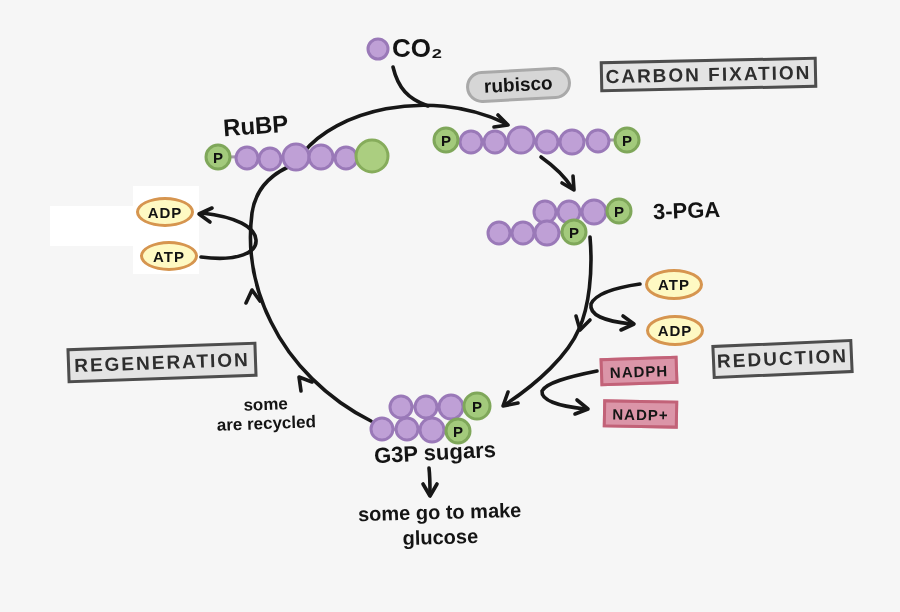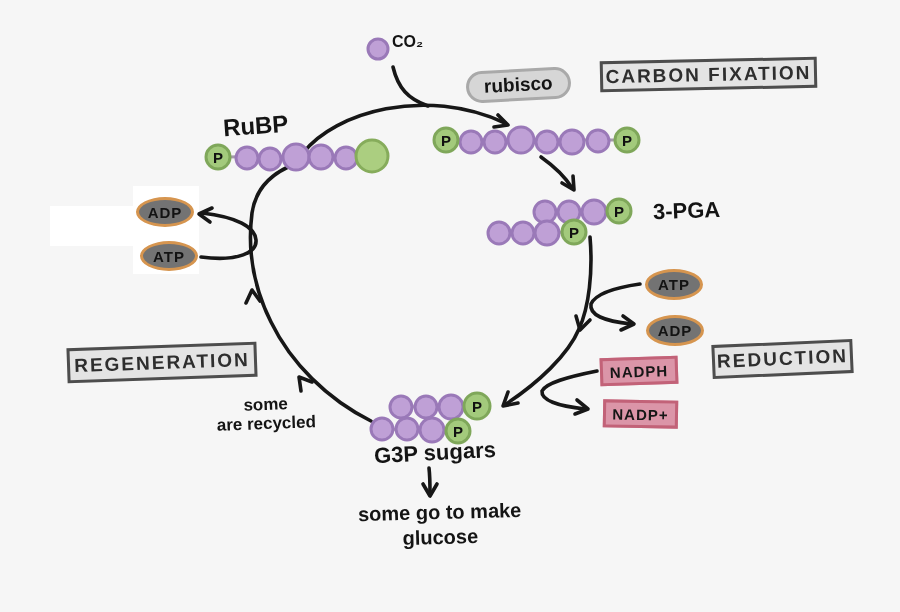--- a/index.html
+++ b/index.html
@@ -5,21 +5,21 @@
   html,body { margin:0; padding:0; }
   .diagram {
     position:relative; width:900px; height:612px;
     background:#f6f6f6; overflow:hidden;
     font-family:"Liberation Sans", sans-serif;
   }
   .lbl { position:absolute; color:#141414; font-weight:bold; white-space:nowrap; }
   .pill {
     position:absolute; box-sizing:border-box;
     display:flex; align-items:center; justify-content:center;
-    background:#737373; border:3px solid #d6954f; border-radius:50%;
+    background:#fef9c3; border:3px solid #d6954f; border-radius:50%;
     font-weight:bold; font-size:15px; letter-spacing:1px; color:#131313;
   }
   .tag {
     position:absolute; box-sizing:border-box;
     display:flex; align-items:center; justify-content:center;
     background:#db95a8; border:3px solid #c26278;
     font-weight:bold; font-size:15px; letter-spacing:1px; color:#161616;
   }
   .stage {
     position:absolute; box-sizing:border-box;
@@ -134,21 +134,21 @@
     <g>
       <path d="M 382,429 L 458,431" stroke="#a39aa8" stroke-width="3" fill="none"></path>
       <circle cx="382" cy="429" r="11" fill="#bfa0d6" stroke="#9a79b8" stroke-width="3"></circle>
       <circle cx="407" cy="429" r="11" fill="#bfa0d6" stroke="#9a79b8" stroke-width="3"></circle>
       <circle cx="432" cy="430" r="12" fill="#bfa0d6" stroke="#9a79b8" stroke-width="3"></circle>
       <circle cx="458" cy="431" r="12" fill="#a3ca7c" stroke="#7fa75a" stroke-width="3"></circle>
       <text x="458" y="437" text-anchor="middle" font-size="15" font-weight="bold" fill="#111">P</text>
     </g>
   </svg>
 
-  <div class="lbl" style="left:392px; top:33px; font-size:16px;text-align:right;">CO₂</div>
+  <div class="lbl" style="left:392px; top:33px; font-size:26px;text-align:right;">CO₂</div>
 
   <div class="rubisco" style="left:466px; top:69px;">rubisco</div>
 
   <div class="stage" style="left:600px; top:59px; width:217px; height:31px; transform:rotate(-1.2deg);">CARBON FIXATION</div>
 
   <div class="lbl" style="left:223px; top:112px; font-size:24px; transform:rotate(-4deg);">RuBP</div>
 
   <div class="lbl" style="left:653px; top:198px; font-size:22px; transform:rotate(-2deg);">3-PGA</div>
 
   <div class="pill" style="left:645px; top:269px; width:58px; height:31px;">ATP</div>

